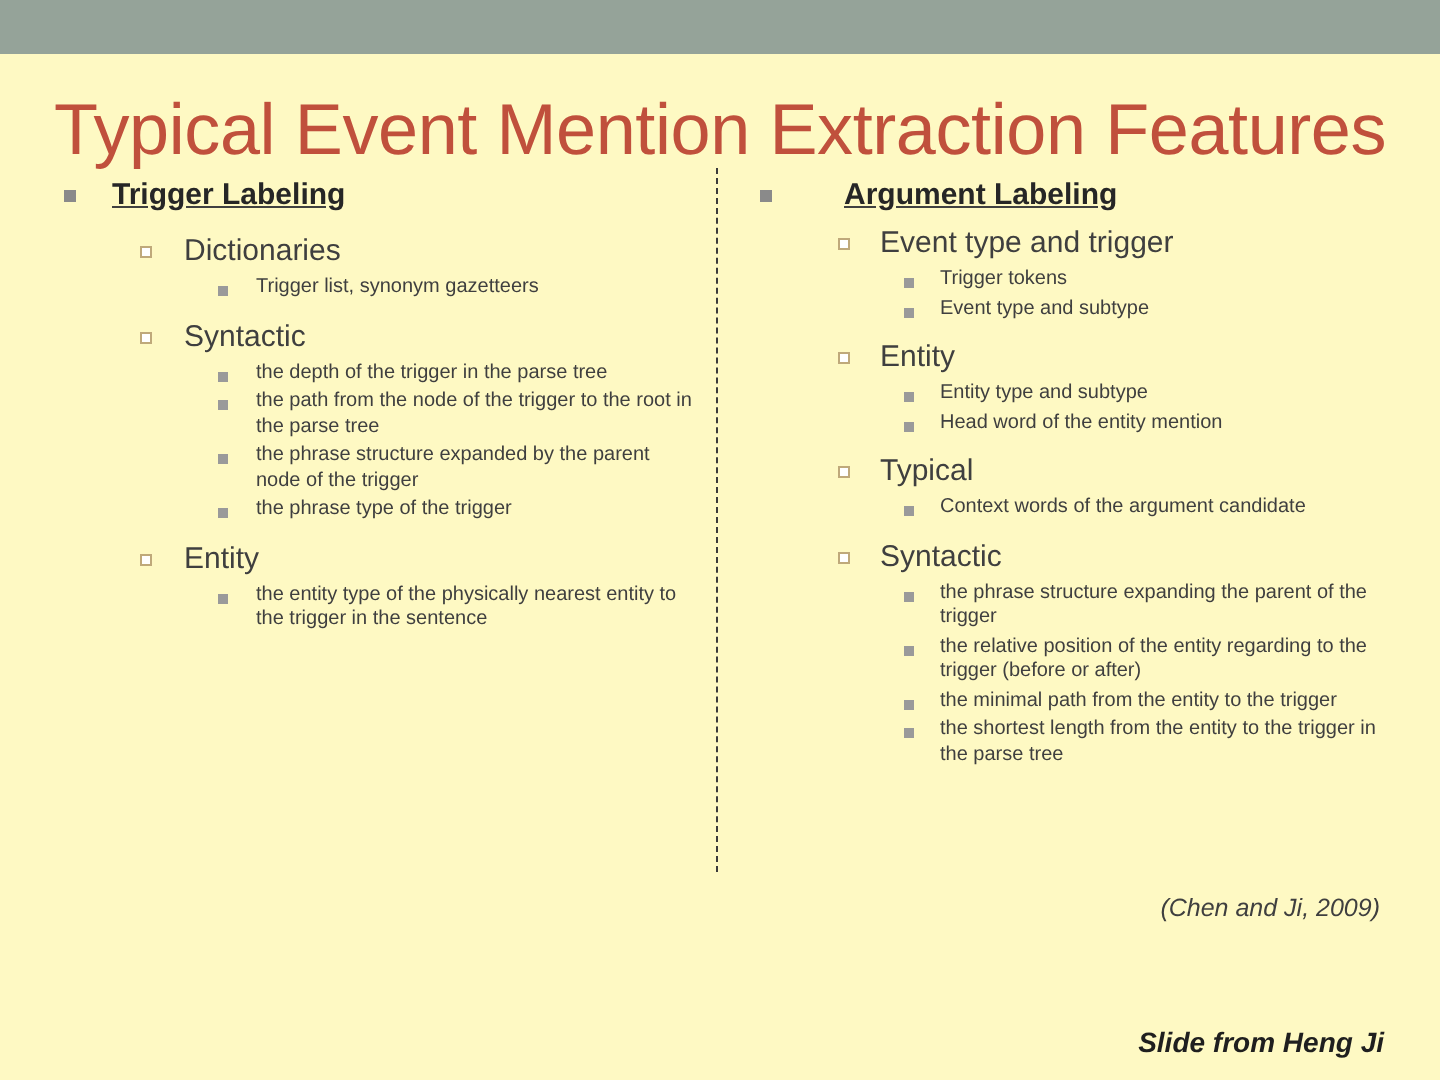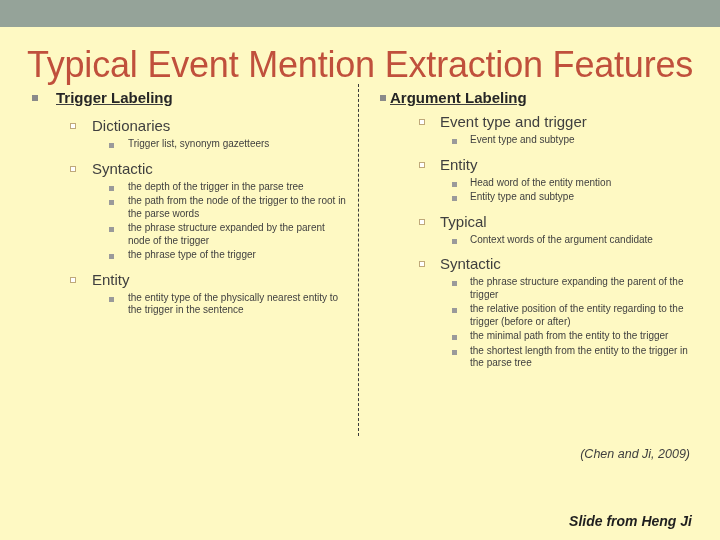--- a/index.html
+++ b/index.html
@@ -118,21 +118,21 @@
   }
   .l3 .txt {
     margin-left: 100px;
     font-size: 10px;
     line-height: 12.5px;
     font-weight: 400;
     color: #3f3f3f;
   }
   
   .col-right .l1 .bullet { left: 2px; top: 7px; }
-  .col-right .l1 .txt    { margin-left: 12px; }
+  .col-right .l1 .txt    { margin-left: 44px; }
   .col-right .l2 .bullet { left: 41px; }
   .col-right .l2 .txt    { margin-left: 62px; }
   .col-right .l3 .bullet { left: 74px; }
   .col-right .l3 .txt    { margin-left: 92px; }
 
   .group { margin-top: 8px; }
   .group-first { margin-top: 4px; }
 
   
   .citation {
@@ -191,21 +191,21 @@
       <div class="row l2">
         <span class="bullet"></span>
         <span class="txt">Syntactic</span>
       </div>
       <div class="row l3">
         <span class="bullet"></span>
         <span class="txt">the depth of the trigger in the parse tree</span>
       </div>
       <div class="row l3">
         <span class="bullet"></span>
-        <span class="txt">the path from the node of the trigger to the root in the parse words</span>
+        <span class="txt">the path from the node of the trigger to the root in the parse tree</span>
       </div>
       <div class="row l3">
         <span class="bullet"></span>
         <span class="txt">the phrase structure expanded by the parent node of the trigger</span>
       </div>
       <div class="row l3">
         <span class="bullet"></span>
         <span class="txt">the phrase type of the trigger</span>
       </div>
     </div>
@@ -233,39 +233,40 @@
       <span class="txt">Argument Labeling</span>
     </div>
 
     <div class="group group-first">
       <div class="row l2">
         <span class="bullet"></span>
         <span class="txt">Event type and trigger</span>
       </div>
       <div class="row l3">
         <span class="bullet"></span>
+        <span class="txt">Trigger tokens</span>
       </div>
       <div class="row l3">
         <span class="bullet"></span>
         <span class="txt">Event type and subtype</span>
       </div>
     </div>
 
     <div class="group">
       <div class="row l2">
         <span class="bullet"></span>
         <span class="txt">Entity</span>
       </div>
       <div class="row l3">
         <span class="bullet"></span>
+        <span class="txt">Entity type and subtype</span>
+      </div>
+      <div class="row l3">
+        <span class="bullet"></span>
         <span class="txt">Head word of the entity mention</span>
-      </div>
-      <div class="row l3">
-        <span class="bullet"></span>
-        <span class="txt">Entity type and subtype</span>
       </div>
     </div>
 
     <div class="group">
       <div class="row l2">
         <span class="bullet"></span>
         <span class="txt">Typical</span>
       </div>
       <div class="row l3">
         <span class="bullet"></span>

